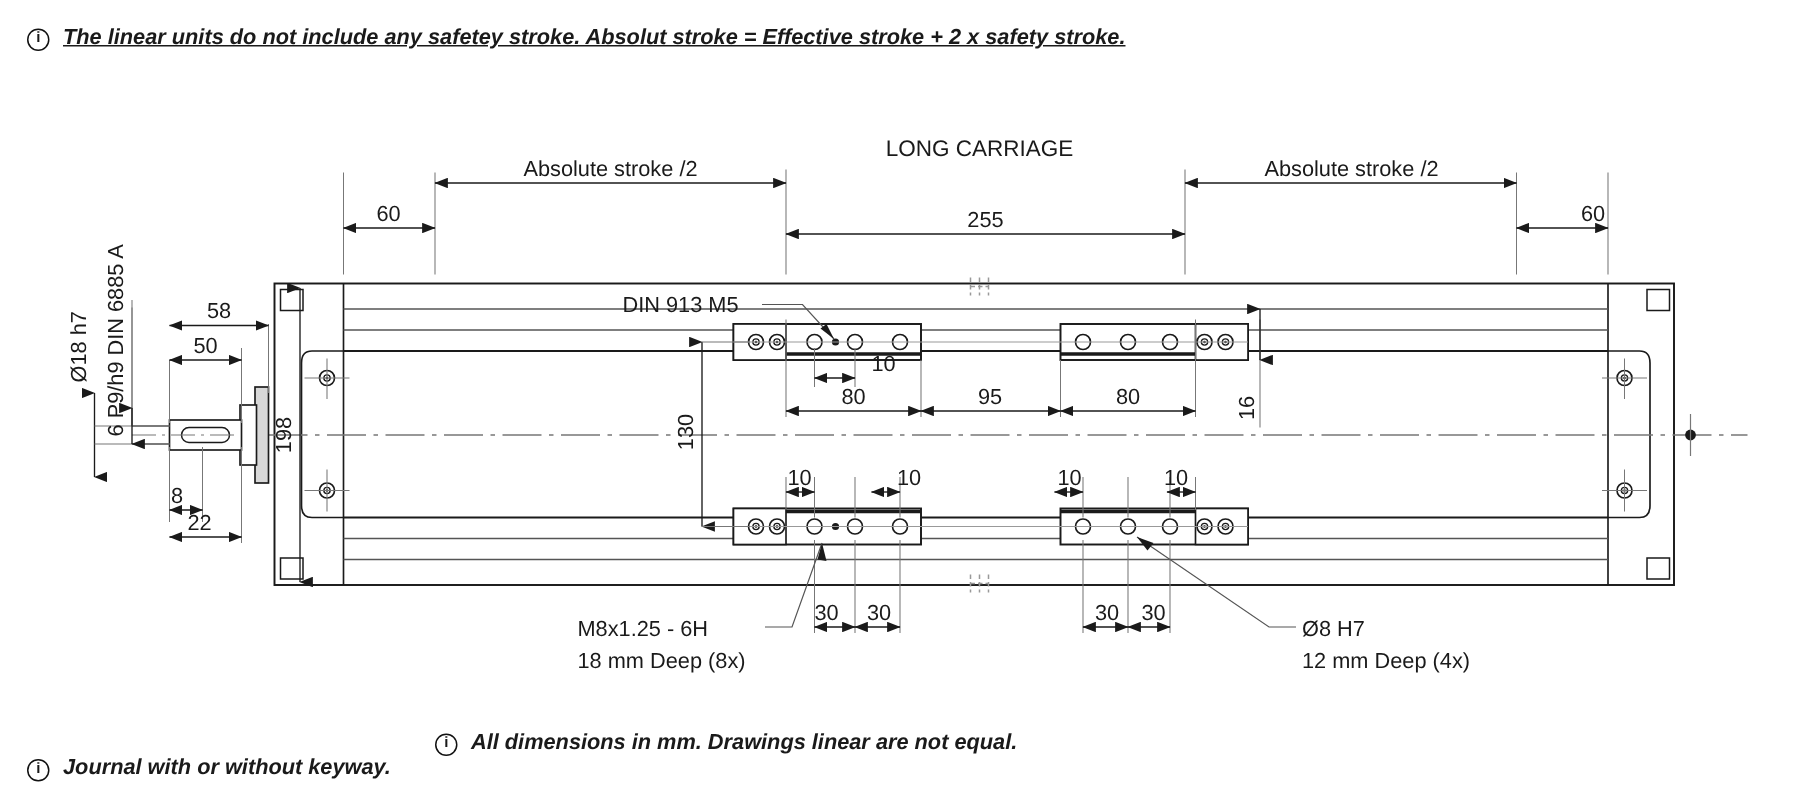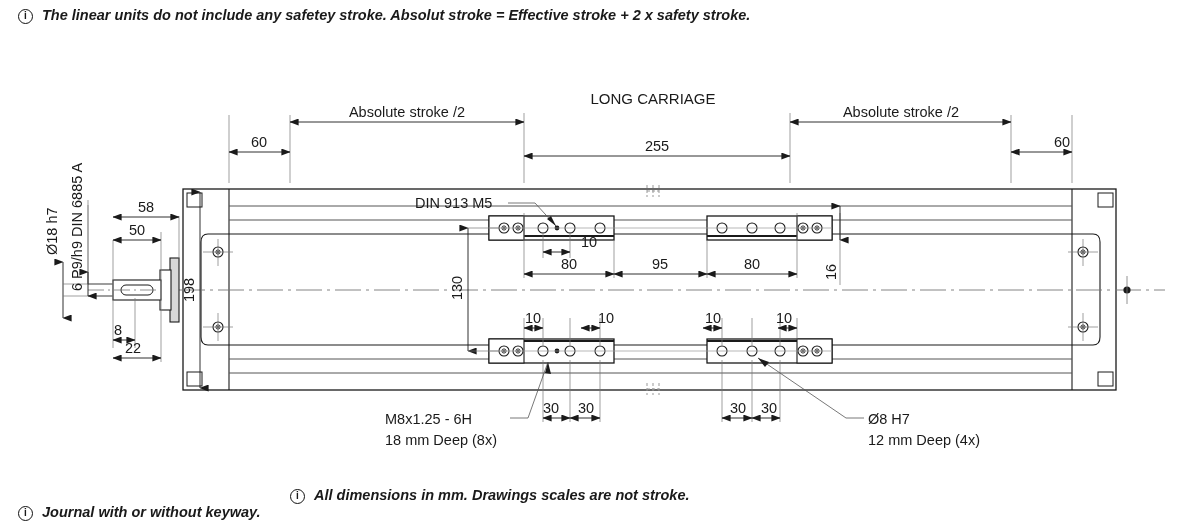--- a/index.html
+++ b/index.html
@@ -11,29 +11,29 @@
        margin-right:9px;vertical-align:1px;}
   #drawing{position:absolute;left:0;top:0;width:1200px;height:525px;}
   text{font-family:"Liberation Sans", sans-serif;fill:#1a1a1a;}
   .dim{font-size:14.5px;}
   .lbl{font-size:14.5px;}
   .ttl{font-size:15px;}
 </style>
 </head>
 <body>
 
-<div class="note" style="left:18px;top:7px;">
+<div class="note" style="left:18px;top:17px;text-decoration:underline;">
   <span class="ico">i</span><span>The linear units do not include any safetey stroke. Absolut stroke = Effective stroke + 2 x safety stroke.</span>
 </div>
 
 <div class="note" style="left:18px;top:504px;">
   <span class="ico">i</span><span>Journal with or without keyway.</span>
 </div>
 <div class="note" style="left:290px;top:487px;">
-  <span class="ico">i</span><span>All dimensions in mm. Drawings scales are not stroke.</span>
+  <span class="ico">i</span><span>All dimensions in mm. Drawings linear are not equal.</span>
 </div>
 
 <svg id="drawing" viewBox="0 0 1200 525">
   <defs>
     <marker id="ah" markerWidth="9" markerHeight="7" refX="8.6" refY="3.5" orient="auto" markerUnits="userSpaceOnUse">
       <path d="M0,0 L9,3.5 L0,7 Z" fill="#1a1a1a"></path>
     </marker>
     <marker id="ahs" markerWidth="9" markerHeight="7" refX="0.4" refY="3.5" orient="auto" markerUnits="userSpaceOnUse">
       <path d="M9,0 L0,3.5 L9,7 Z" fill="#1a1a1a"></path>
     </marker>

